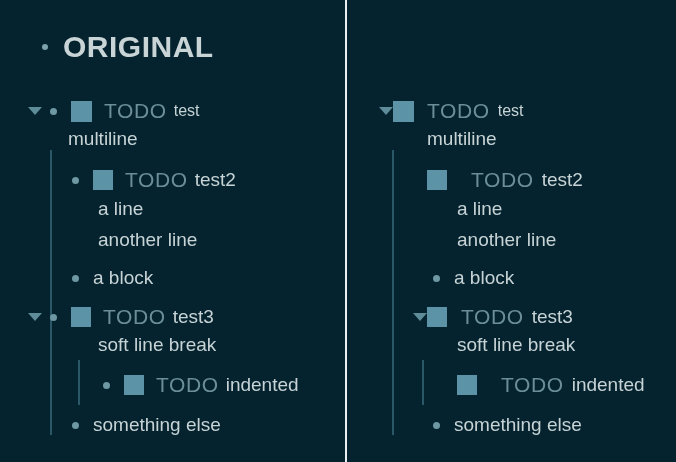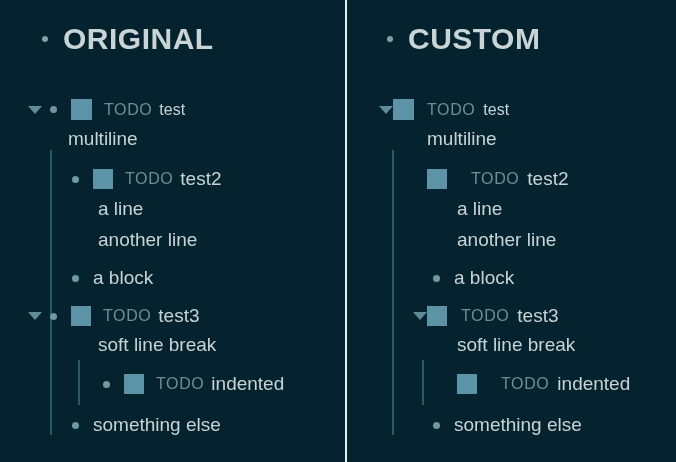--- a/index.html
+++ b/index.html
@@ -16,20 +16,21 @@
     background:#04232f;
     box-sizing:border-box;
   }
   #panel-original{left:0;width:339px;}
   #panel-custom{left:345px;width:331px;border-left:2px solid #e9eef0;}
 
   .heading{
     position:absolute;
     display:flex;align-items:center;
     white-space:nowrap;
+    margin-top:8px;
   }
   .heading .hbullet{
     width:6px;height:6px;border-radius:50%;
     background:#7ea2ad;
     display:inline-block;
     margin-right:15px;
   }
   .heading .htext{
     font-size:30px;font-weight:bold;color:#c9d4d6;
     letter-spacing:0.5px;
@@ -50,21 +51,21 @@
     background:#6e98a3;display:inline-block;
   }
   .cbox{
     width:21px;height:21px;
     background:#5c93a6;
     display:inline-block;
   }
   .cbox.sm{width:20px;height:20px;}
   .todo{
     color:#6b8e99;
-    font-size:16px;
+    font-size:21px;
     letter-spacing:0.6px;
     font-weight:normal;
   }
   .txt{color:#c7d3d5;font-size:19px;}
   .txt.big{font-size:16px;}
 
   .guide{position:absolute;width:2px;background:#2a5866;}
 
   .cont{position:absolute;color:#c7d3d5;font-size:19px;white-space:nowrap;}
 </style>
@@ -123,24 +124,20 @@
     </div>
 
     <div class="row" style="left:72px;top:414px;">
       <span class="dot"></span>
       <span class="txt" style="margin-left:14px;">something else</span>
     </div>
   </div>
 
   <div class="panel" id="panel-custom">
 
-    <div class="heading" style="left:40px;top:22px;">
-      <span class="hbullet"></span>
-      <span class="htext">CUSTOM</span>
-    </div>
 
     <div class="guide" style="left:45px;top:150px;height:285px;"></div>
     <div class="guide" style="left:75px;top:360px;height:45px;"></div>
 
     <div class="row" style="left:32px;top:99px;">
       <span class="tri"></span>
       <span class="cbox" style="margin-left:0px;"></span>
       <span class="todo" style="margin-left:13px;">TODO</span>
       <span class="txt big" style="margin-left:8px;">test</span>
     </div>

